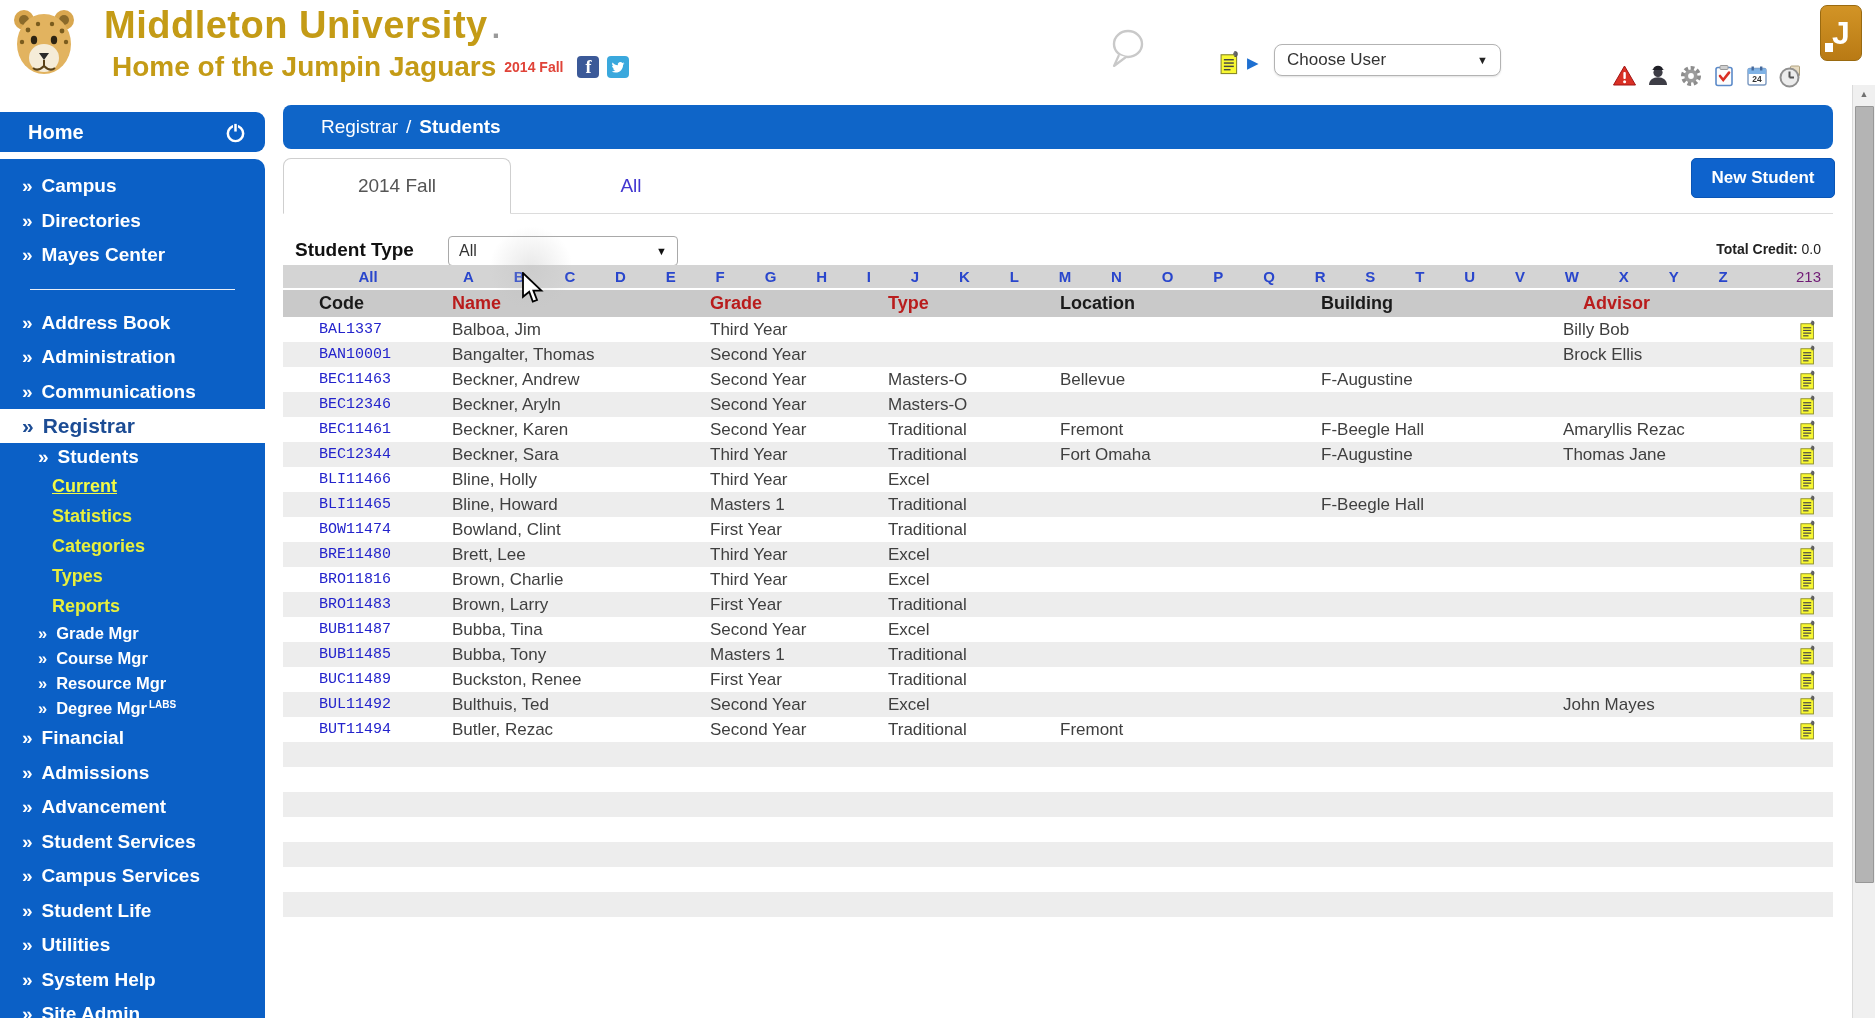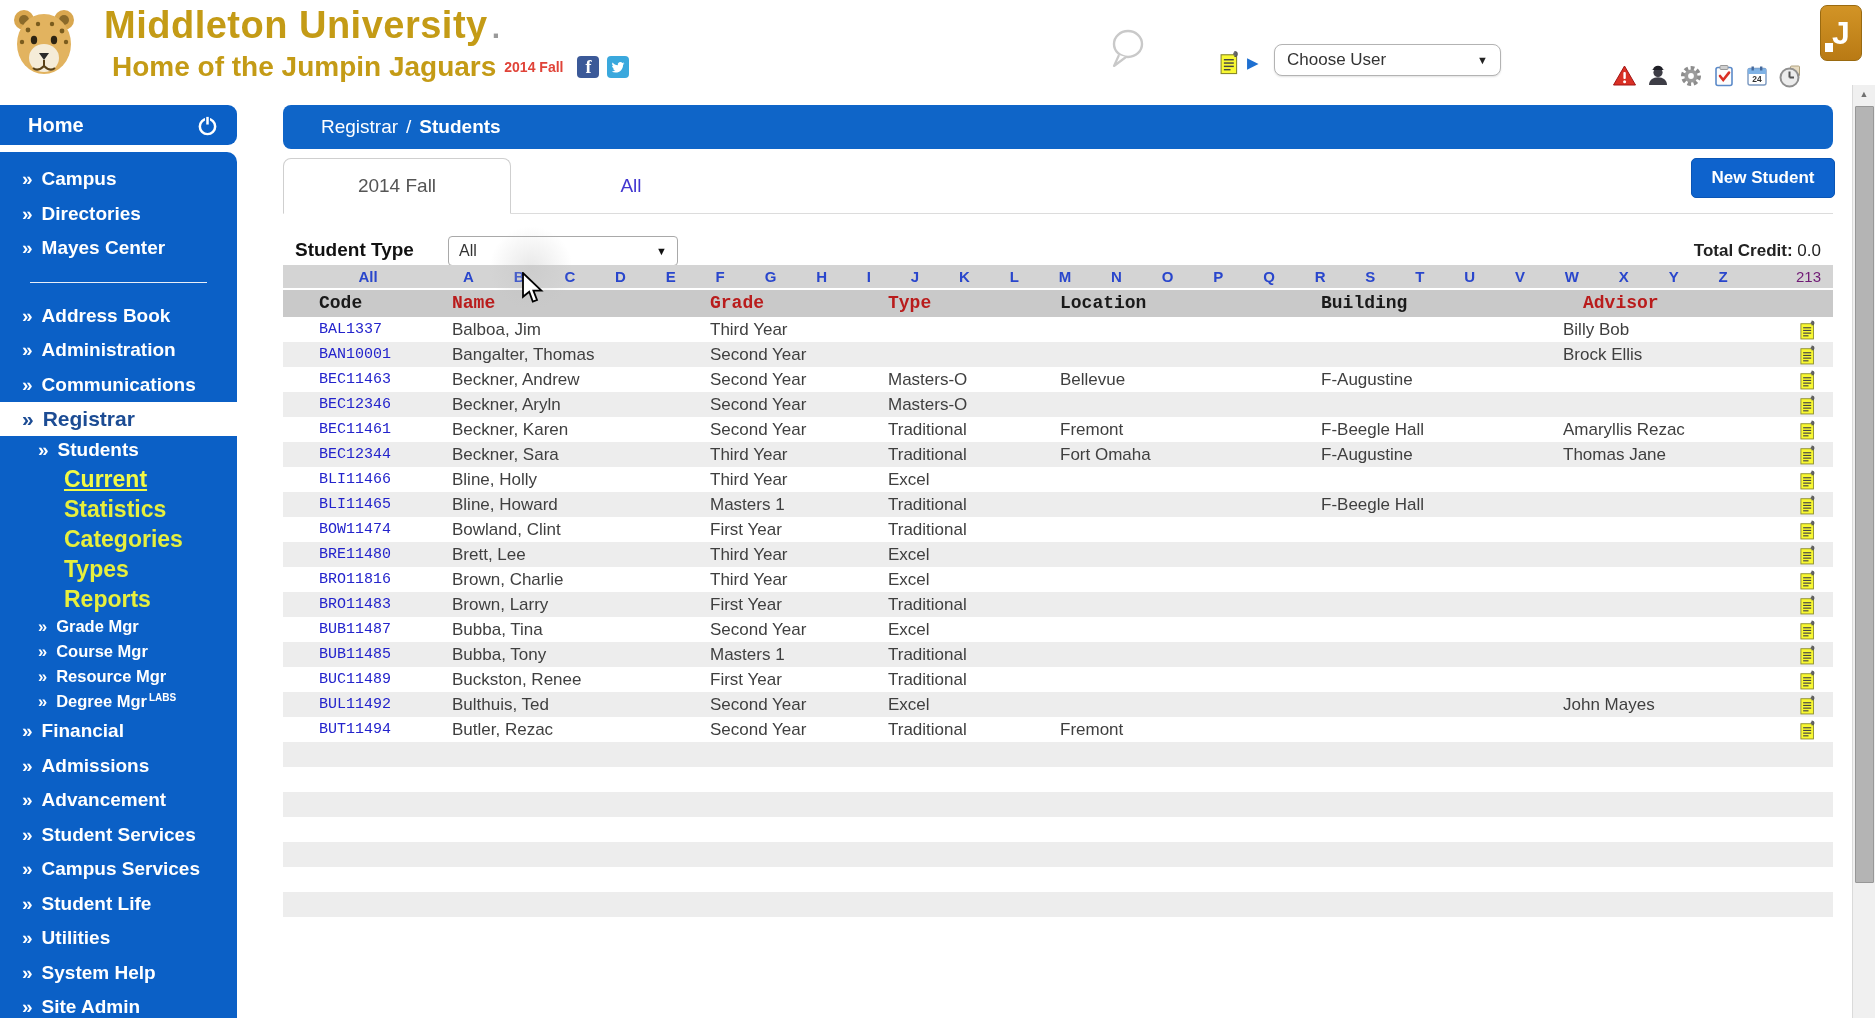--- a/index.html
+++ b/index.html
@@ -32,34 +32,34 @@
   .datetime{font-size:15px;color:#2a6ab8;margin-top:3px;}
   .datetime .time{margin-left:12px;}
   .monogram{position:absolute;right:13px;top:5px;width:40px;height:54px;border-radius:7px;
     background:linear-gradient(#d29426,#b97a14);border:1px solid #9a6a10;
     display:flex;align-items:center;justify-content:center;}
   .monogram span{color:#fff;font-size:32px;font-weight:bold;}
   .monogram::after{content:"";position:absolute;left:4px;bottom:8px;width:8px;height:9px;background:#fff;}
   .icon-row{position:absolute;right:72px;top:64px;display:flex;gap:9px;align-items:center;}
   .icon-row svg{display:block;}
   
-  .sidebar{position:absolute;left:0;top:105px;width:237px;bottom:0;}
+  .sidebar{position:absolute;left:0;top:112px;width:265px;bottom:0;}
   .home-btn{height:40px;background:#0b60c6;border-radius:0 9px 9px 0;display:flex;align-items:center;cursor:pointer;}
   .home-btn .home-label{color:#fff;font-size:20px;font-weight:bold;margin-left:28px;}
   .home-btn .power{margin-left:auto;margin-right:18px;}
   .nav-panel{margin-top:7px;background:#0b60c6;border-top-right-radius:10px;
     position:absolute;top:40px;left:0;right:0;bottom:0;padding-top:10px;box-sizing:border-box;}
   .nav-item{display:flex;align-items:center;color:#fff;font-weight:bold;cursor:pointer;white-space:nowrap;}
   .nav-item .arrow{margin-right:9px;}
   .nav-top{padding-left:22px;font-size:19px;height:34.5px;}
   .nav-divider{height:33px;position:relative;}
   .nav-divider .line{position:absolute;left:30px;right:30px;top:16px;height:1px;background:#e8eef8;}
   .nav-selected{background:#ffffff;color:#1c4c94;font-size:21px;padding-left:22px;height:34px;}
   .nav-sub-lg{padding-left:38px;font-size:19px;height:28px;}
-  .nav-leaf{padding-left:52px;font-size:23px;height:30px;color:#e7ef3d;margin-left:12px;}
+  .nav-leaf{padding-left:52px;font-size:18px;height:30px;color:#e7ef3d;}
   .nav-leaf.active{text-decoration:underline;color:#f2fa45;}
   .nav-sub-sm{padding-left:38px;font-size:16.5px;height:25px;}
   .nav-item sup{font-size:10px;margin-left:2px;transform:translateY(-4px);}
   
   .main{position:absolute;left:283px;top:0;width:1550px;height:1018px;}
   .breadcrumb{position:absolute;left:0;top:105px;width:1550px;height:44px;background:#0f65c8;
     border-radius:8px;display:flex;align-items:center;color:#fff;font-size:19px;padding-left:38px;box-sizing:border-box;}
   .breadcrumb .sep{margin:0 8px;}
   .breadcrumb .current{font-weight:bold;}
   .tab-line{position:absolute;left:0;top:213px;width:1550px;height:1px;background:#dcdcdc;}
@@ -70,32 +70,32 @@
     justify-content:center;font-size:19px;color:#4136d0;cursor:pointer;}
   .btn-new{position:absolute;left:1408px;top:158px;width:142px;height:38px;background:#0e63cd;
     border:1px solid #0a55b5;border-radius:5px;color:#fff;font-size:17px;font-weight:bold;
     display:flex;align-items:center;justify-content:center;cursor:pointer;}
   .filter-row{position:absolute;left:0;top:232px;width:1550px;height:36px;}
   .st-label{position:absolute;left:12px;top:7px;font-size:19px;font-weight:bold;color:#111;}
   .st-select{position:absolute;left:165px;top:4px;width:230px;height:30px;border:1px solid #a9a9a9;
     border-radius:4px;background:#fff;display:flex;align-items:center;font-size:16px;color:#333;
     padding:0 10px;box-sizing:border-box;cursor:pointer;}
   .st-select .caret{margin-left:auto;font-size:11px;color:#111;}
-  .total-credit{position:absolute;right:12px;top:9px;font-size:17px;color:#222;}
+  .total-credit{position:absolute;right:12px;top:9px;font-size:14px;color:#222;}
   .total-credit .lbl{font-weight:bold;}
   .alpha-bar{position:absolute;left:0;top:265px;width:1550px;height:23px;background:#d4d4d4;}
   .alpha-all{position:absolute;left:60px;top:0;width:50px;text-align:center;line-height:23px;
     font-size:15px;font-weight:bold;color:#2946cc;cursor:pointer;}
   .letters{position:absolute;left:180px;right:105px;top:0;height:23px;display:flex;justify-content:space-between;}
   .letters span{line-height:23px;font-size:15px;font-weight:bold;color:#2946cc;cursor:pointer;}
   .alpha-count{position:absolute;right:12px;top:0;line-height:23px;font-size:15px;color:#701a75;}
   .grid{display:grid;grid-template-columns:167px 260px 170px 170px 255px 258px 220px 50px;}
   .thead{position:absolute;left:0;top:290px;width:1550px;height:27px;background:#c9c9c9;
     font-size:18px;font-weight:bold;line-height:27px;}
-  .thead .hc{white-space:nowrap;overflow:hidden;color:#1a1a1a;cursor:pointer;font-family:Liberation Mono, monospace;}
+  .thead .hc{white-space:nowrap;overflow:hidden;color:#1a1a1a;cursor:pointer;}
   .thead .hc.link{color:#b91c1c;}
   .tbody{position:absolute;left:0;top:317px;width:1550px;}
   .trow{height:25px;line-height:25px;font-size:17px;color:#3f3f3f;}
   .trow.shade{background:#ededed;}
   .trow .cell{white-space:nowrap;overflow:hidden;}
   .c-code{font-family:"Liberation Mono",monospace;font-size:15px;color:#2323cc;cursor:pointer;}
   .pad-code{padding-left:36px;} .pad-name{padding-left:2px;} .pad-grade{padding-left:0;}
   .pad-type{padding-left:8px;} .pad-loc{padding-left:10px;} .pad-bld{padding-left:16px;}
   .pad-adv-h{padding-left:20px;} .pad-adv{padding-left:0;}
   .c-icon{display:flex;align-items:center;justify-content:center;cursor:pointer;}

